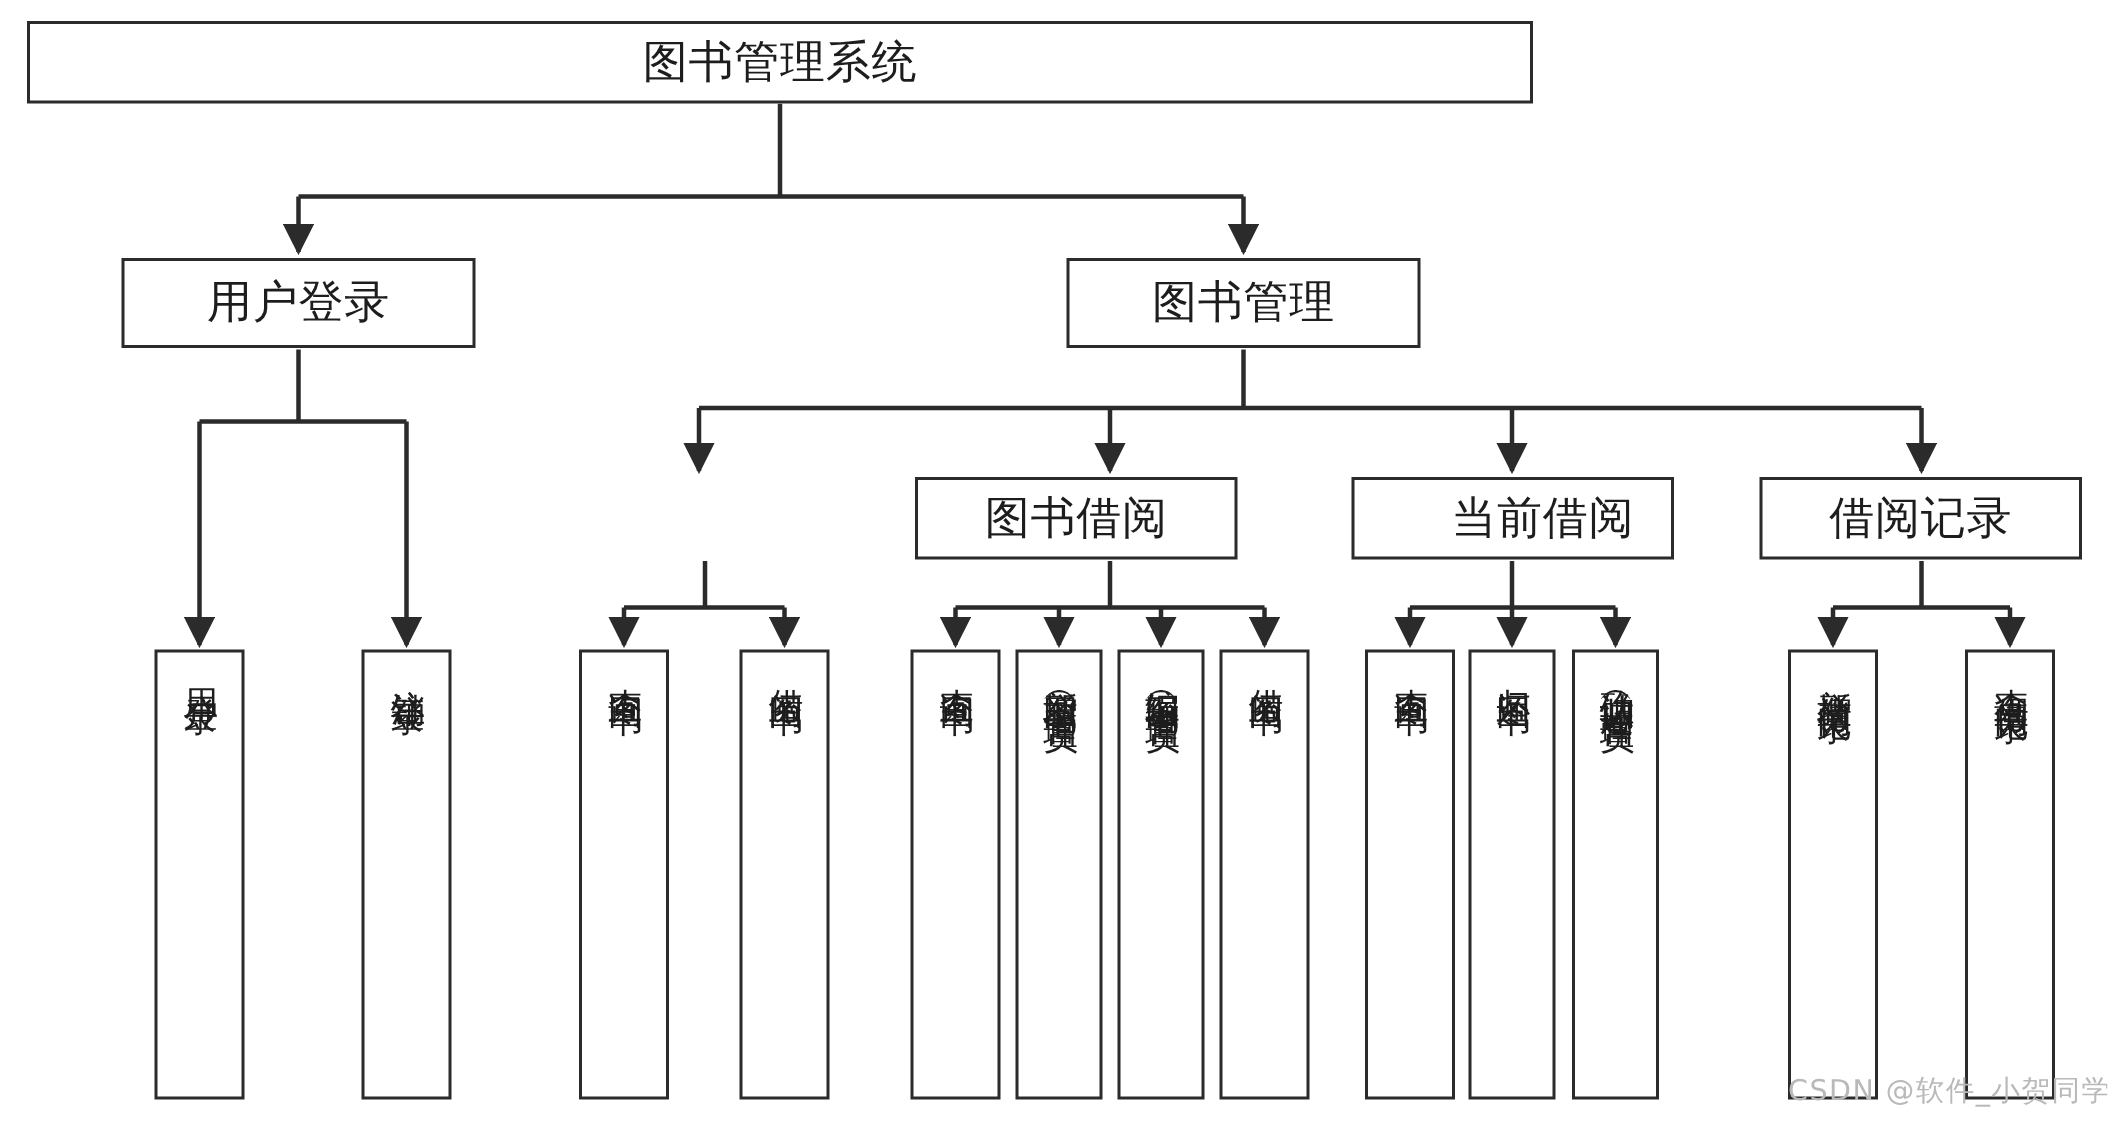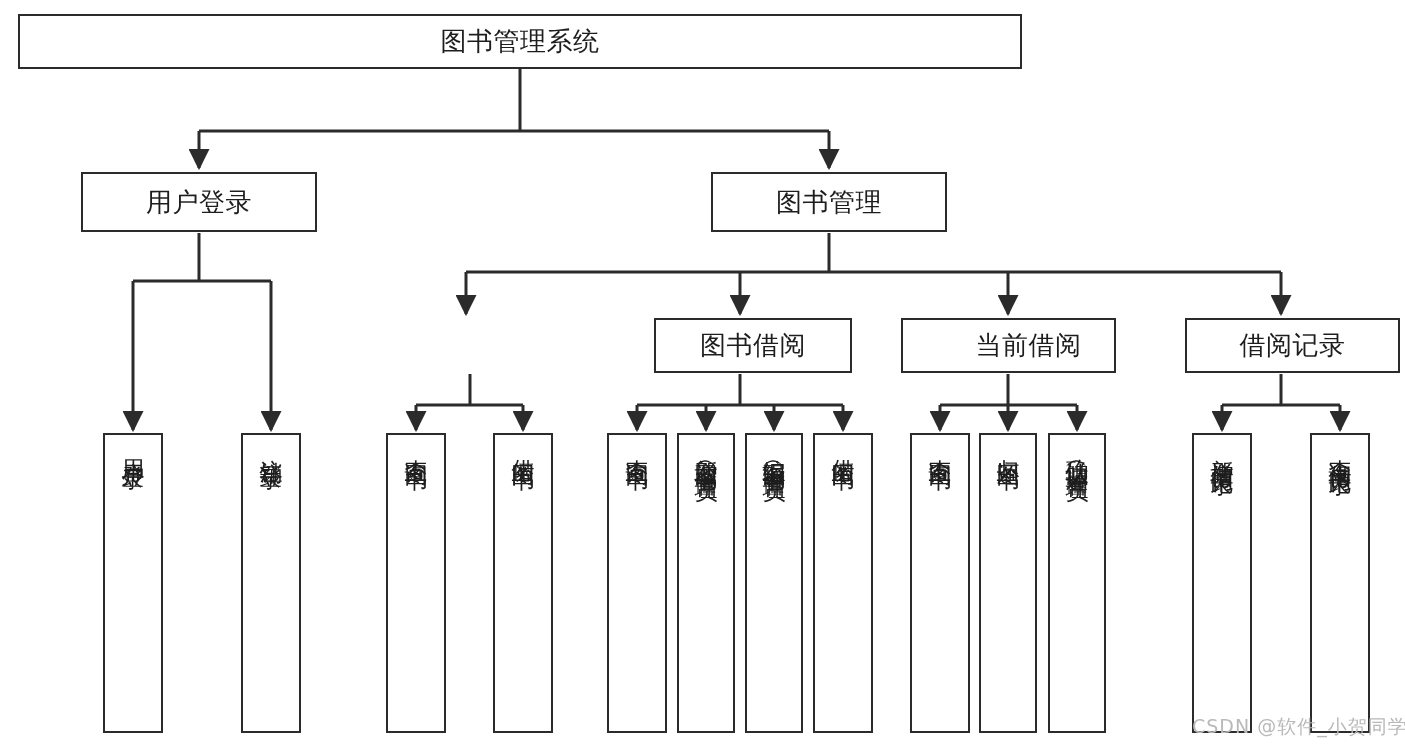--- a/index.html
+++ b/index.html
@@ -39,21 +39,21 @@
   }
   .node-label {
     font-family: "DejaVu Sans", "Liberation Sans", sans-serif;
     color: #1d1d1d;
     line-height: 1.18;
     letter-spacing: 0.5px;
     white-space: nowrap;
   }
   
   .node.horizontal .node-label {
-    font-size: 26px;
+    font-size: 30px;
     writing-mode: horizontal-tb;
   }
   
   .node.vertical {
     align-items: flex-start;
     justify-content: center;
     padding-top: 6px;
   }
   .node.vertical .node-label {
     writing-mode: vertical-rl;
@@ -136,27 +136,27 @@
     <span class="node-label">图书管理系统</span>
   </div>
 
   <div class="node horizontal" style="left:81px; top:172px; width:236px; height:60px;">
     <span class="node-label">用户登录</span>
   </div>
   <div class="node horizontal" style="left:711px; top:172px; width:236px; height:60px;justify-content:center;">
     <span class="node-label">图书管理</span>
   </div>
 
-  <div class="node horizontal" style="left:654px; top:318px; width:198px; height:55px;">
+  <div class="node horizontal" style="left:610px; top:318px; width:215px; height:55px;">
     <span class="node-label">图书借阅</span>
   </div>
   <div class="node horizontal" style="left:901px; top:318px; width:215px; height:55px;padding-left:40px;">
     <span class="node-label">当前借阅</span>
   </div>
-  <div class="node horizontal" style="left:1173px; top:318px; width:215px; height:55px;margin-left:12px;">
+  <div class="node horizontal" style="left:1173px; top:318px; width:215px; height:55px;">
     <span class="node-label">借阅记录</span>
   </div>
 
   <div class="node vertical" style="left:103px; top:433px; width:60px; height:300px;">
     <span class="node-label">用户登录</span>
   </div>
   <div class="node vertical" style="left:241px; top:433px; width:60px; height:300px;">
     <span class="node-label">注销登录</span>
   </div>
 

